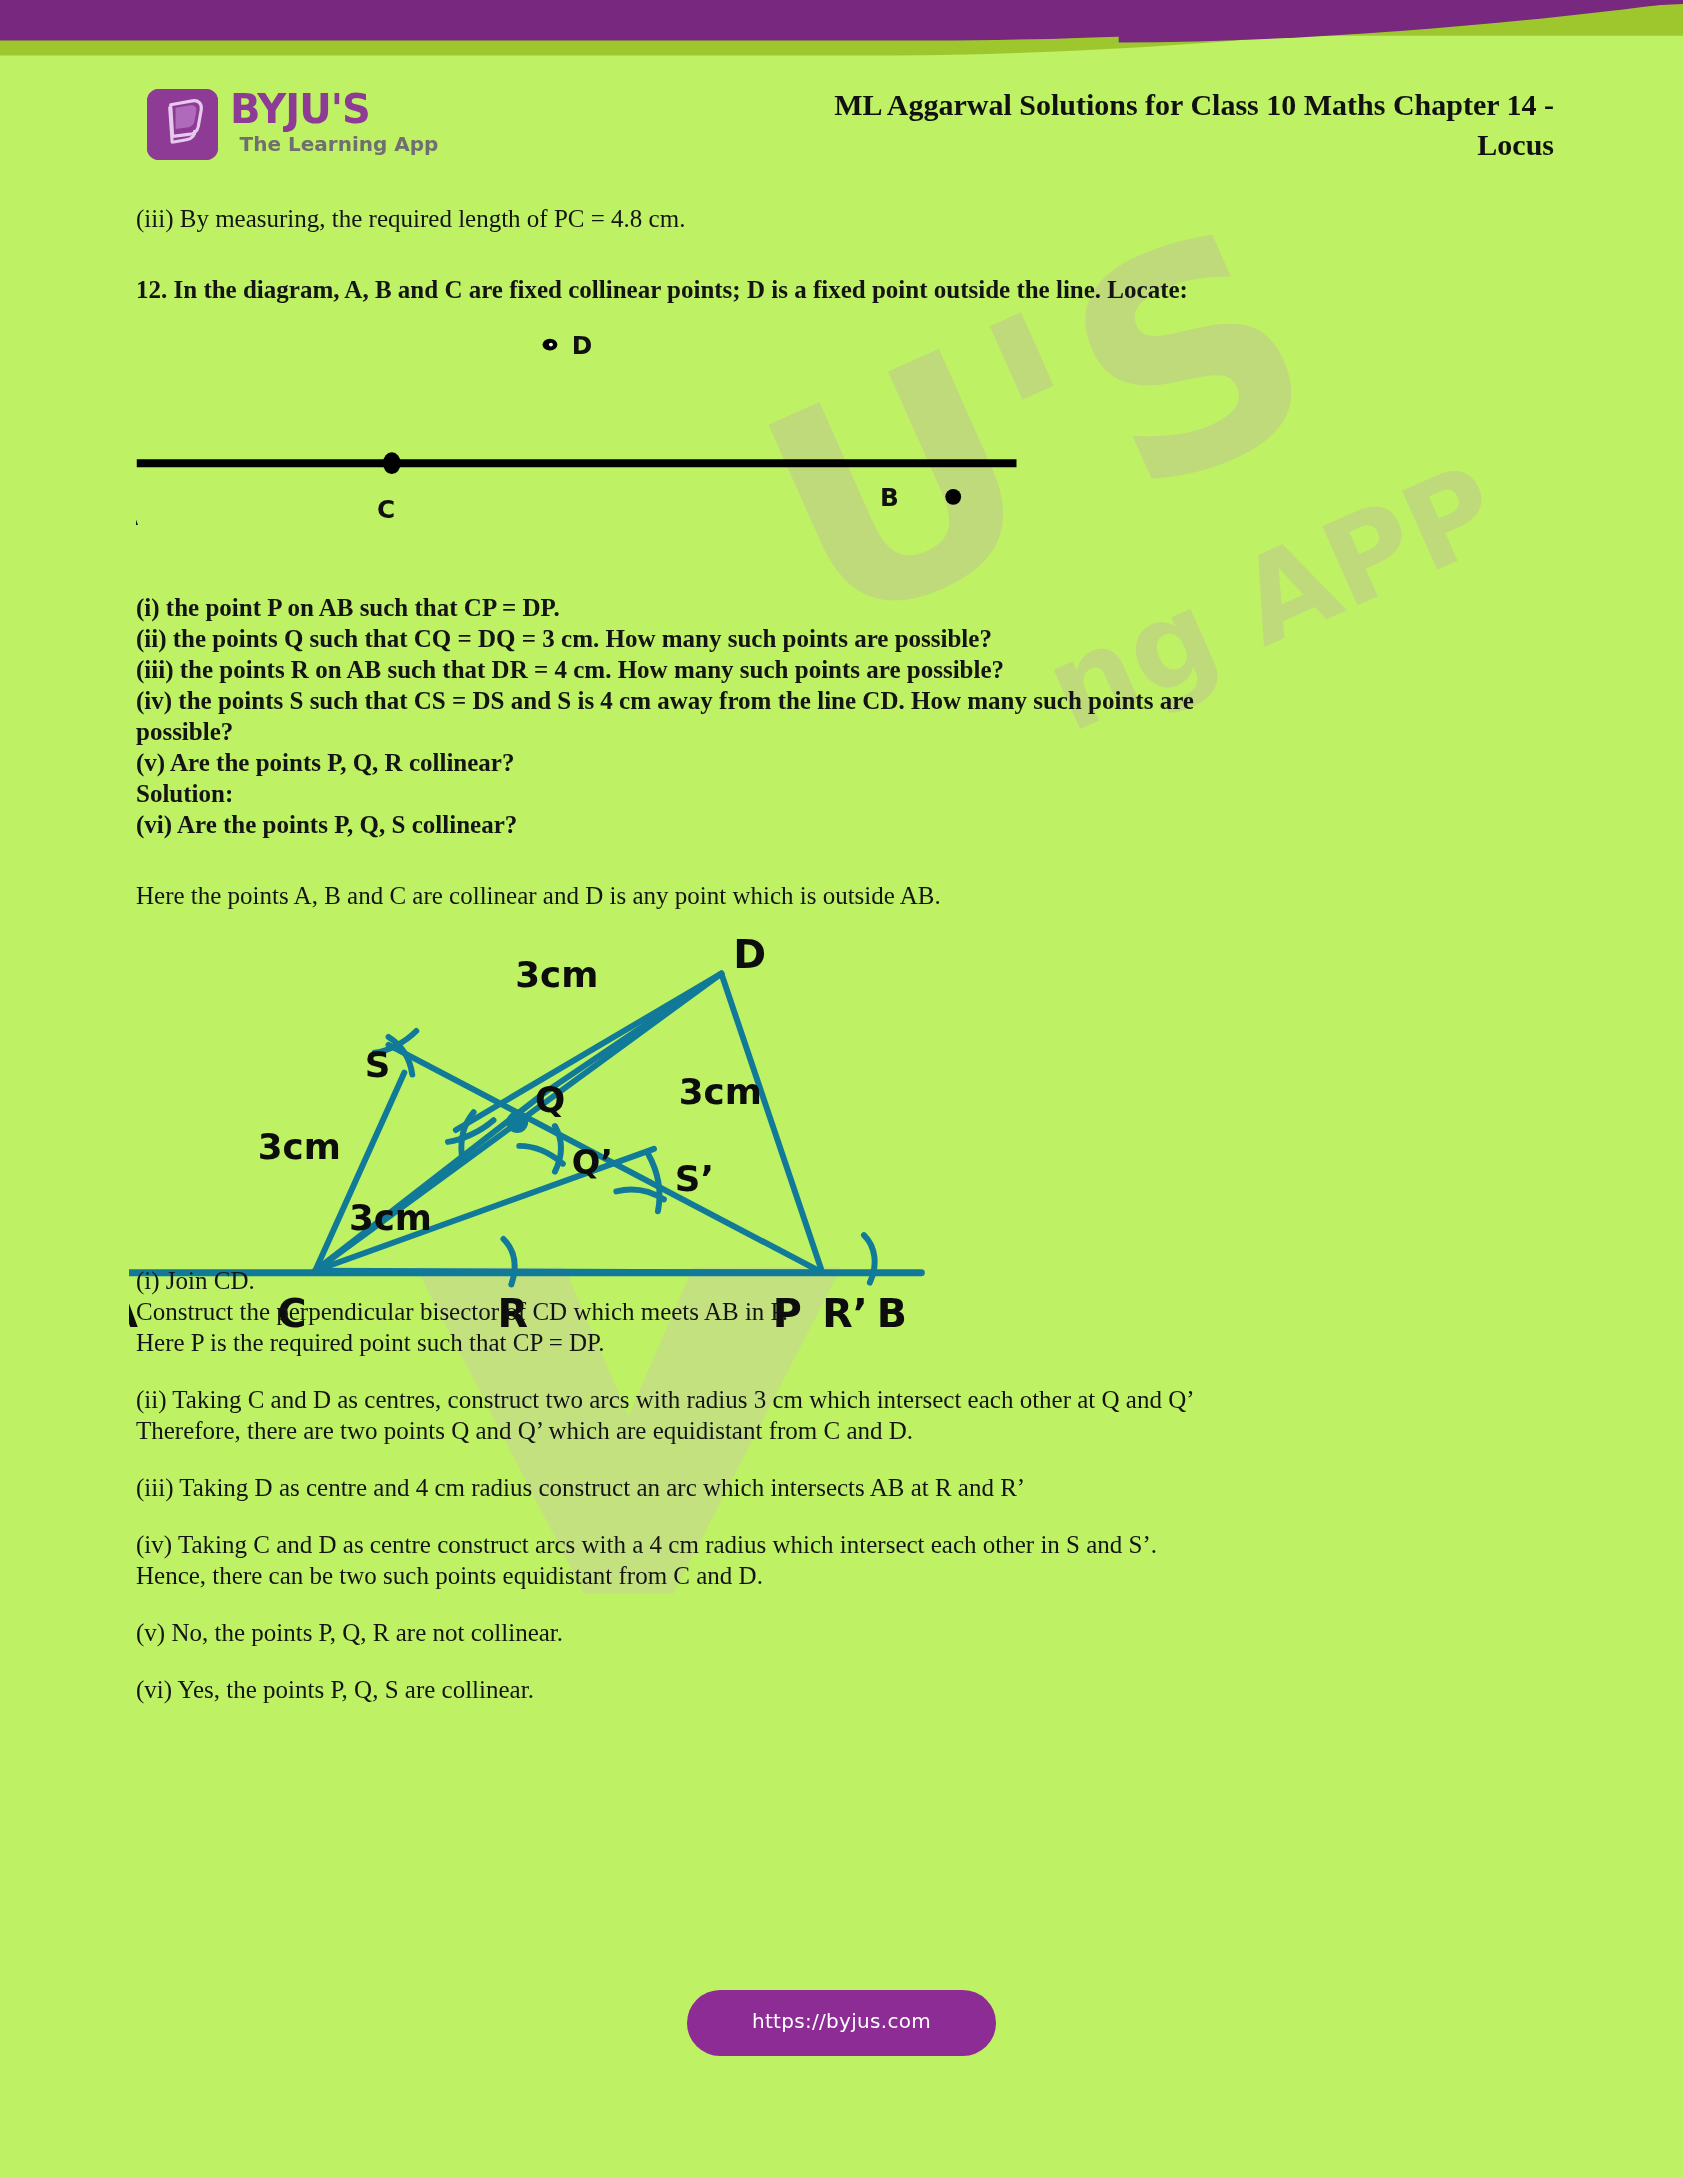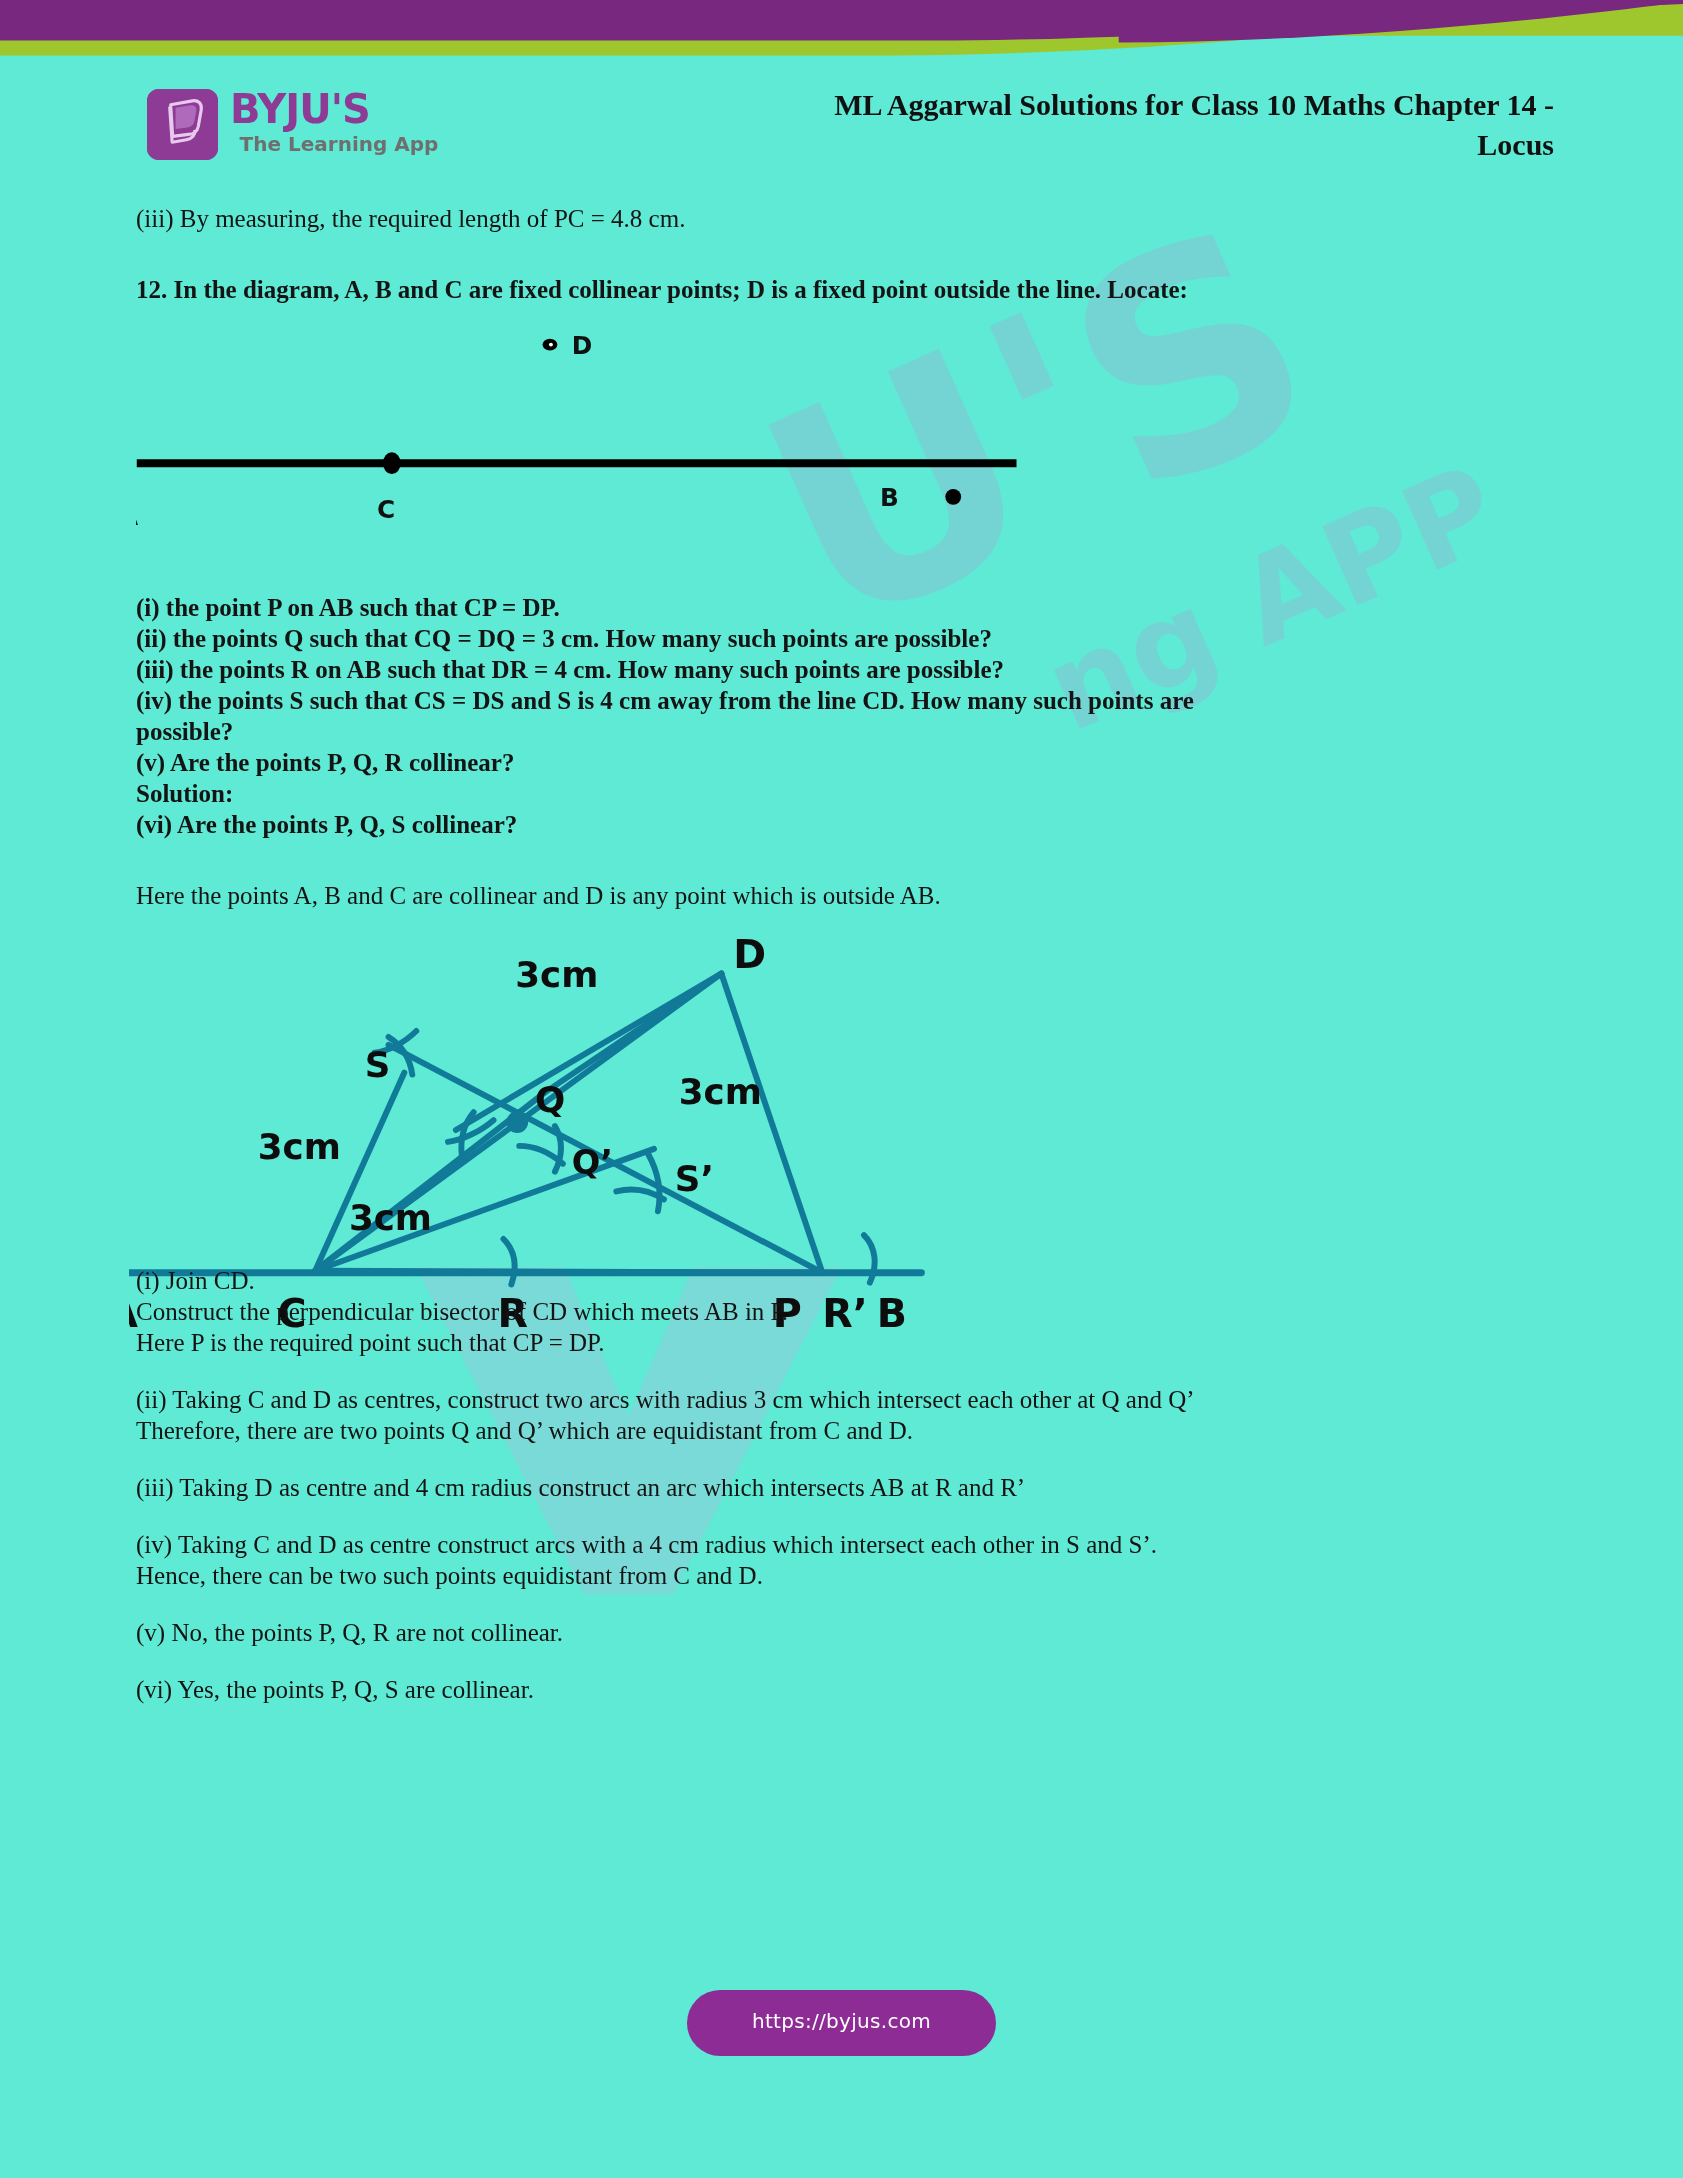--- a/index.html
+++ b/index.html
@@ -14,21 +14,21 @@
     font-family: "Liberation Serif", serif;
     overflow: hidden;
   }
 
   
   .page {
     position: absolute;
     left: 0; top: 0;
     width: 1683px;
     height: 2178px;
-    background: #5eead4;
+    background: #bef264;
   }
 
   
   .header-bands {
     position: absolute;
     left: 0; top: 0;
     width: 1683px;
     height: 99px;
     pointer-events: none;
   }

